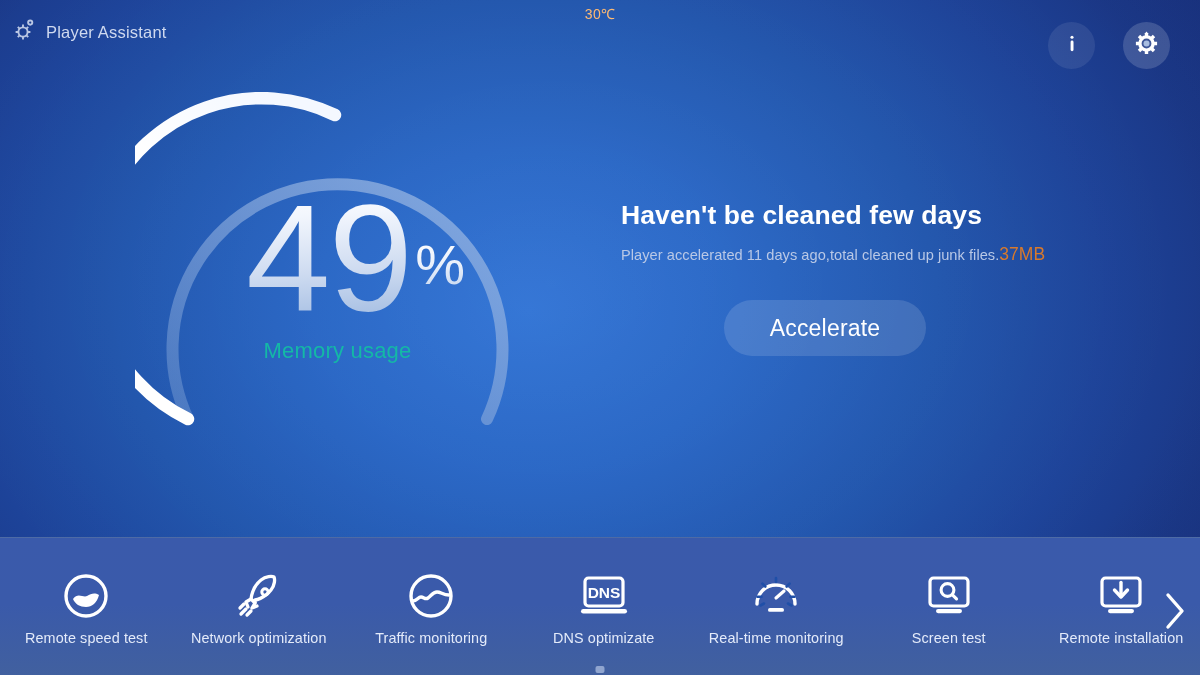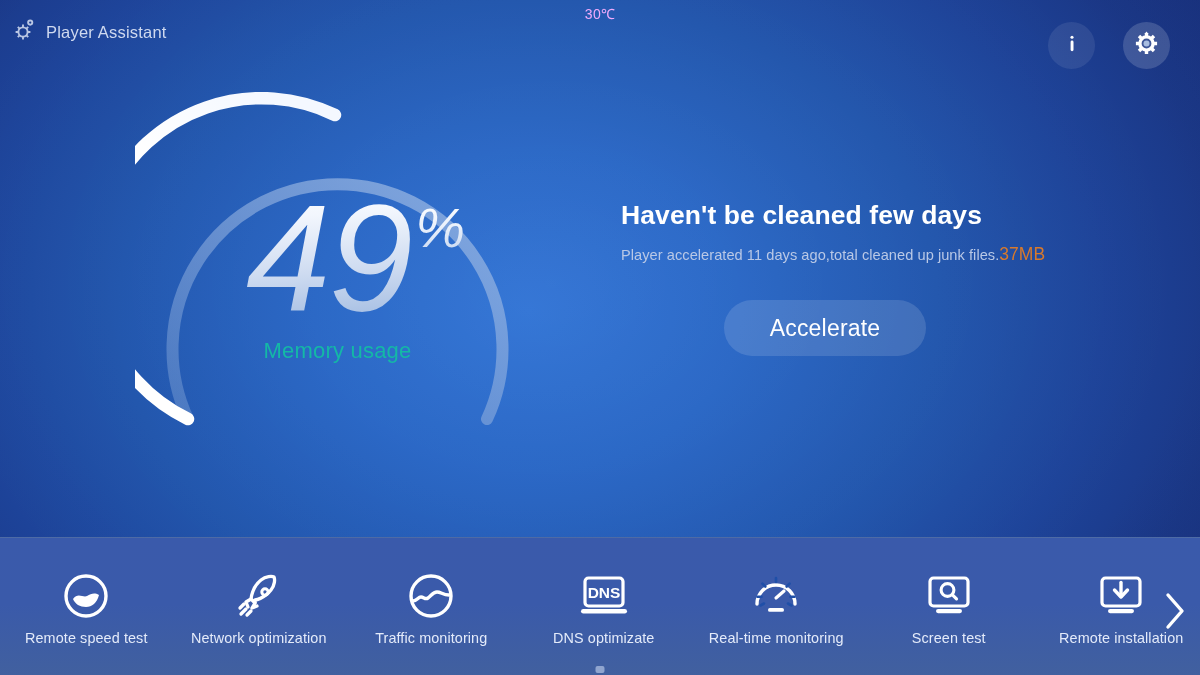--- a/index.html
+++ b/index.html
@@ -30,42 +30,42 @@
   }
   #brand{
     position:absolute; left:12px; top:18px;
     display:flex; align-items:center; gap:9px;
   }
   #brand .label{
     font-size:16.5px; color:#cfd9ef; letter-spacing:.2px;
   }
   #temp{
     position:absolute; left:0; right:0; top:4px;
-    text-align:center; font-size:14px; color:#f0abfc; letter-spacing:.3px;
+    text-align:center; font-size:14px; color:#fdba74; letter-spacing:.3px;
   }
   .round-btn{
     position:absolute; top:22px;
     width:47px; height:47px; border-radius:50%;
     display:flex; align-items:center; justify-content:center;
   }
   #info-btn{ right:105px; background:rgba(255,255,255,0.085); }
   #gear-btn{ right:30px;  background:rgba(255,255,255,0.16); }
 
   
   #gauge{
     position:absolute; left:135px; top:92px; width:405px; height:340px; z-index:4;
   }
   #gauge svg{ position:absolute; left:0; top:0; }
   #gauge-center{
     position:absolute; left:0; top:0; width:405px; height:340px;
     display:flex; flex-direction:column; align-items:center; justify-content:center;
   }
   #gauge-value-row{
-    display:flex; align-items:flex-start;
-    margin-left:36px; margin-top:26px;font-style:italic;
+    display:flex; align-items:center;
+    margin-left:36px; margin-top:26px;
   }
   #gauge-value{
     font-size:152px; line-height:0.95; font-weight:400;
     letter-spacing:-2px;
     background:linear-gradient(176deg,#ffffff 0%, #f2f6fd 22%, #cfdcf1 58%, #a9c1e4 88%);
     -webkit-background-clip:text; background-clip:text;
     color:transparent;
   }
   #gauge-unit{
     font-size:56px; line-height:1; font-weight:400; margin-top:14px; margin-left:4px;

